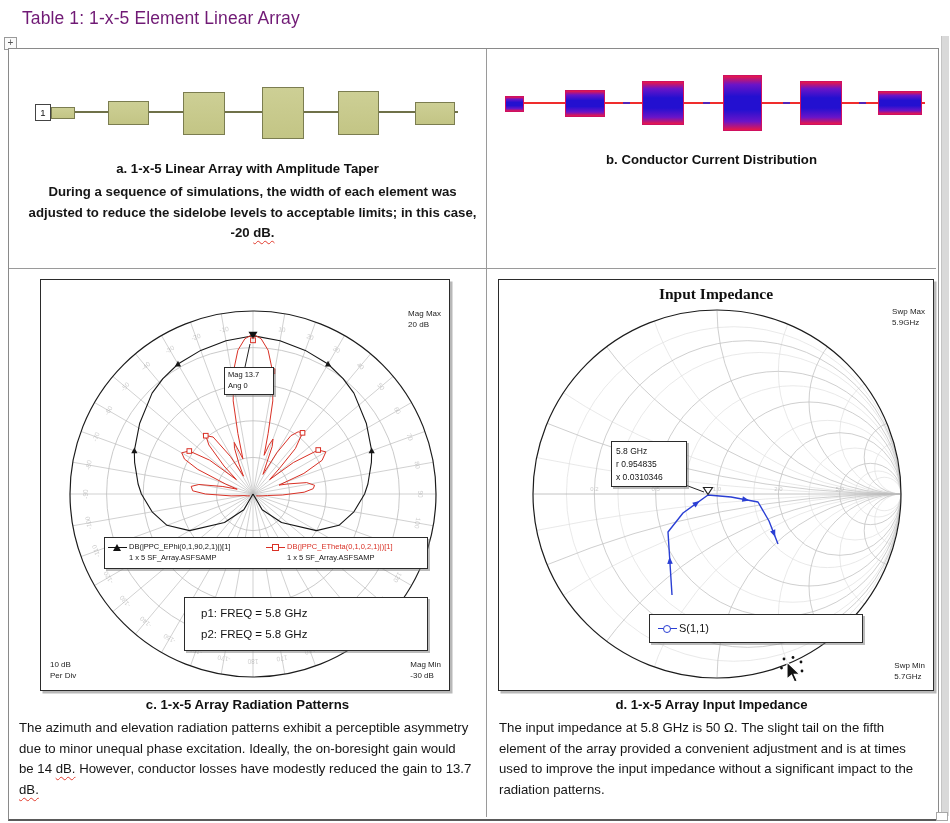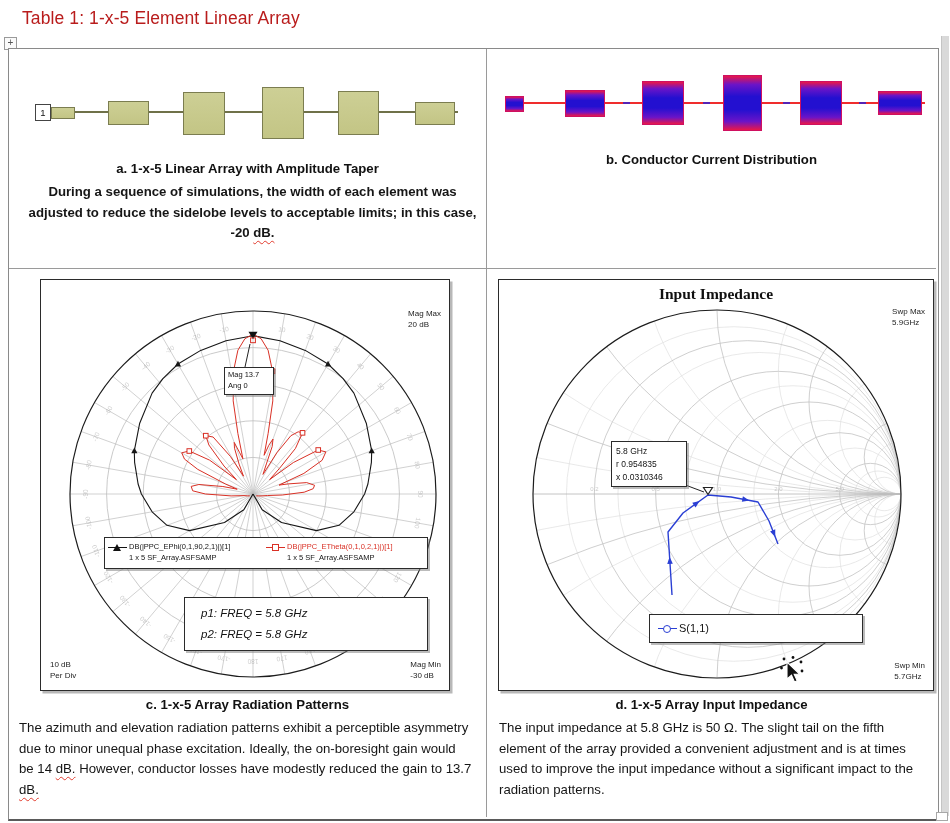--- a/index.html
+++ b/index.html
@@ -1,18 +1,18 @@
 <!DOCTYPE html>
 <html><head>
 <meta charset="utf-8">
 <style>
   html,body{margin:0;padding:0;background:#fff;}
   #canvas{position:relative;width:950px;height:823px;background:#fff;overflow:hidden;
           font-family:"Liberation Sans",sans-serif;color:#141414;}
-  .doc-title{position:absolute;left:22px;top:8px;font-size:17.5px;color:#b91c1c;letter-spacing:.1px;}
+  .doc-title{position:absolute;left:22px;top:8px;font-size:17.5px;color:#701a75;letter-spacing:.1px;}
   .tbl-handle{position:absolute;left:4px;top:37px;width:11px;height:11px;border:1px solid #9a9a9a;
               background:#fafafa;font-size:10px;line-height:10px;text-align:center;color:#555;}
   .tbl{position:absolute;left:8px;top:48px;width:929px;height:770px;border:1px solid #8a8a8a;
        border-bottom:2px solid #5a5a5a;background:#fff;}
   .cell{position:absolute;background:#fff;}
   #cell-a{left:0;top:0;width:477px;height:219px;border-right:1px solid #9a9a9a;border-bottom:1px solid #9a9a9a;}
   #cell-b{left:478px;top:0;width:449px;height:219px;border-bottom:1px solid #9a9a9a;}
   #cell-c{left:0;top:220px;width:477px;height:548px;border-right:1px solid #9a9a9a;}
   #cell-d{left:478px;top:220px;width:449px;height:548px;}
   .caption{position:absolute;left:8px;right:8px;text-align:center;font-weight:bold;font-size:13.2px;color:#111;}
@@ -31,21 +31,21 @@
   .b-dash{position:absolute;width:7px;height:2px;background:#3a22cc;opacity:.85;}
   
   .plot{position:absolute;background:#fff;border:1.5px solid #2b2b2b;box-shadow:2.5px 2.5px 0 rgba(125,125,125,.55);}
   .plot svg{position:absolute;left:0;top:0;}
   .plot-title{position:absolute;top:5px;left:0;right:0;text-align:center;
               font-family:"Liberation Serif",serif;font-weight:bold;font-size:15.5px;color:#101010;}
   .corner{position:absolute;font-size:8px;line-height:1.4;color:#1d1d1d;}
   .corner.r{}
   .obox{position:absolute;background:#fff;border:1.3px solid #2b2b2b;box-shadow:2px 2px 0 rgba(120,120,120,.5);}
   #mag-box{left:183px;top:87px;width:42px;padding:2px 3px;font-size:7.5px;line-height:1.45;}
-  #param-box{left:143px;top:317px;width:226px;padding:5px 0 5px 16px;font-size:11.5px;line-height:21px;font-style:italic;}
+  #param-box{left:143px;top:317px;width:226px;padding:5px 0 5px 16px;font-size:11.5px;line-height:21px;}
   #polar-legend{left:63px;top:257px;width:316px;padding:4px 3px;font-size:7.5px;line-height:1.45;display:flex;}
   .pl-entry{flex:1;}
   .leg-l1{display:flex;align-items:center;gap:2px;white-space:nowrap;}
   .leg-l2{margin-left:21px;white-space:nowrap;}
   .lmark{display:inline-block;position:relative;width:19px;height:9px;flex:0 0 19px;}
   .lmark .ln{position:absolute;left:0;right:0;top:4px;height:1px;background:currentColor;}
   .lmark .tri{position:absolute;left:5px;top:1px;width:0;height:0;border-left:4px solid transparent;
               border-right:4px solid transparent;border-bottom:7px solid currentColor;}
   .lmark .sq{position:absolute;left:5.5px;top:1px;width:5.5px;height:5.5px;border:1.2px solid currentColor;background:#fff;}
   .lmark .cir{position:absolute;left:5px;top:1px;width:6px;height:6px;border:1.3px solid currentColor;border-radius:50%;background:#fff;}

